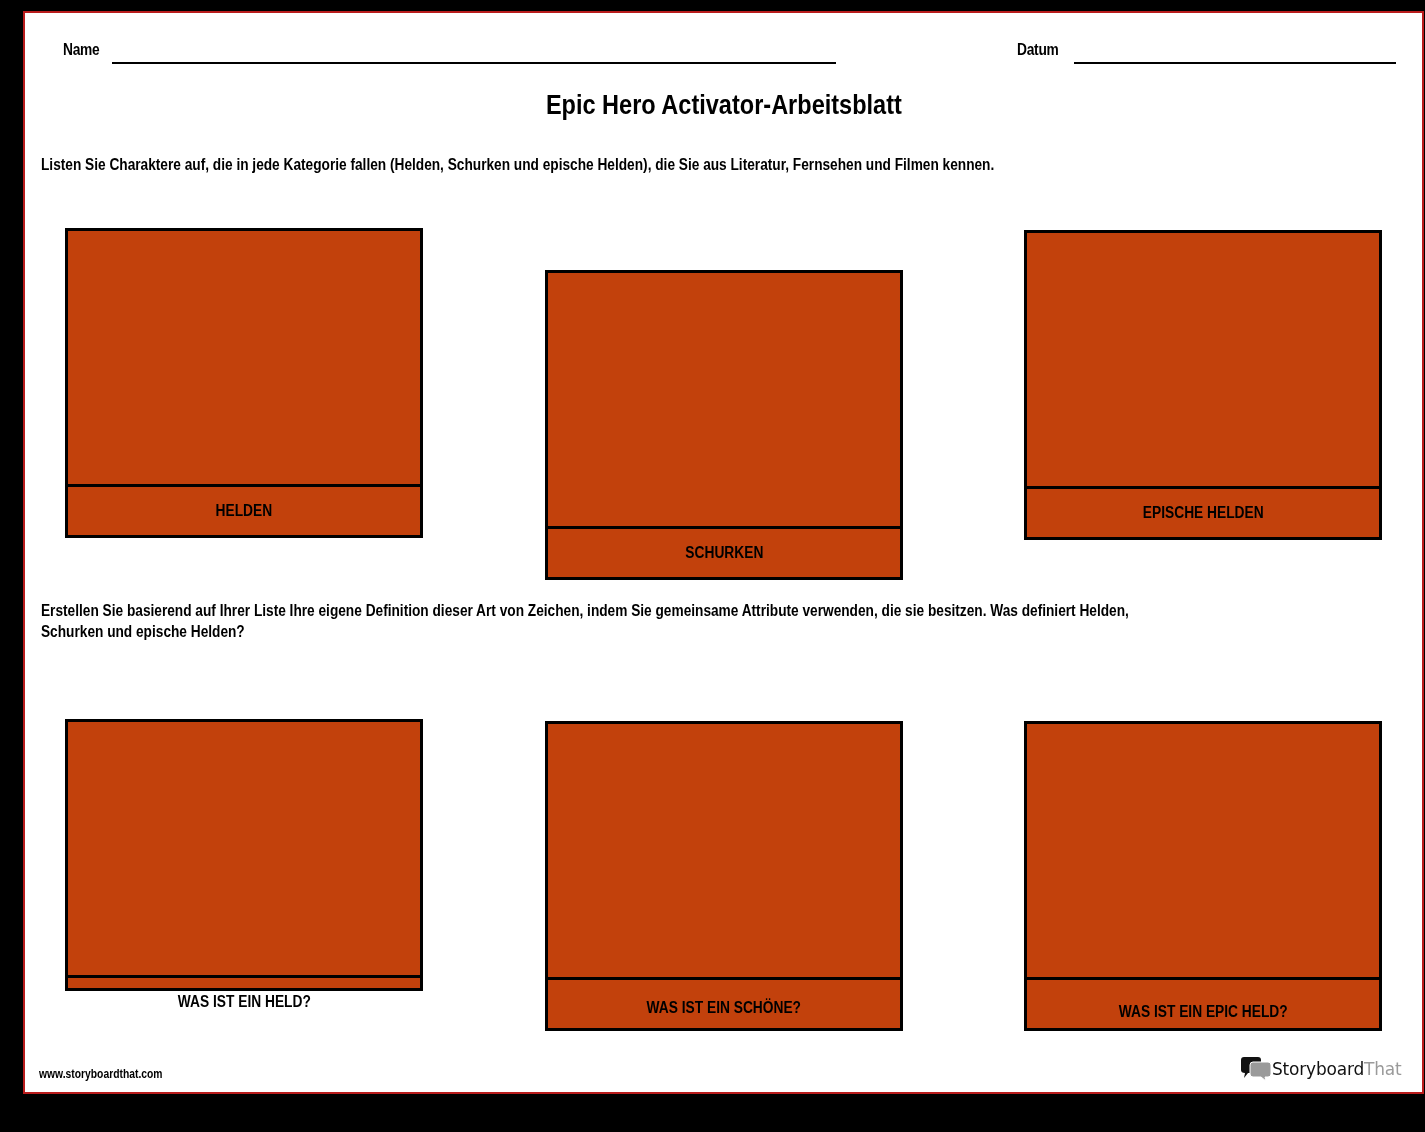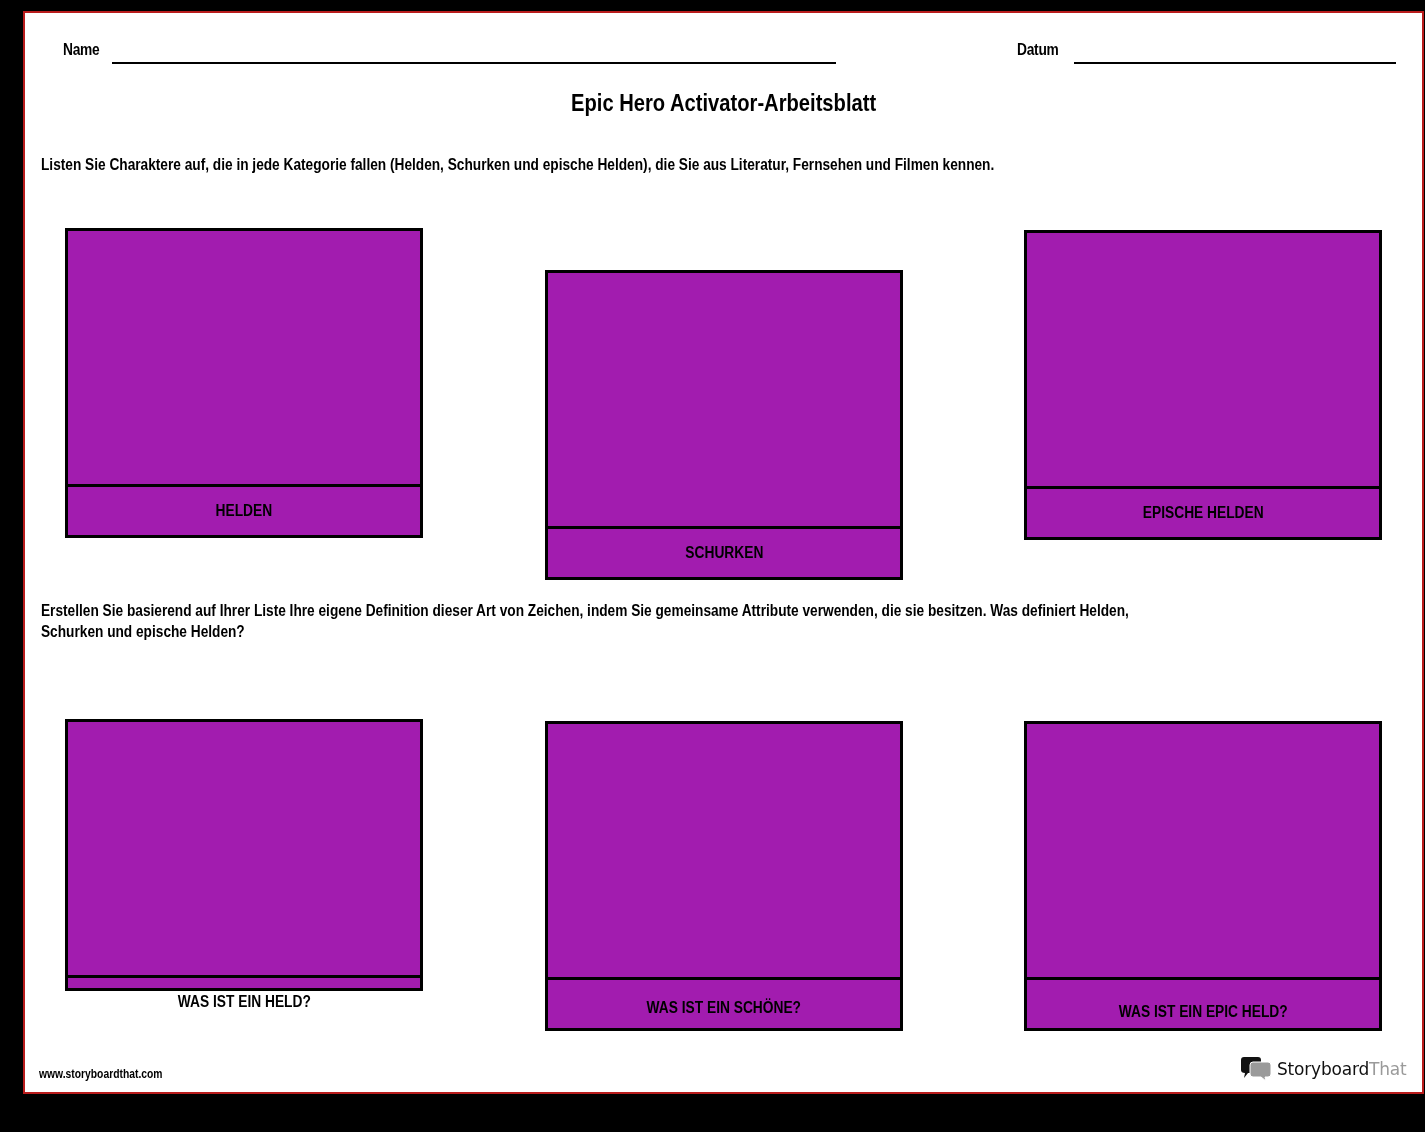--- a/index.html
+++ b/index.html
@@ -34,21 +34,21 @@
       position: absolute;
       height: 2px;
       background: #000;
     }
 
     .title {
       position: absolute;
       left: 0; right: 0;
       top: 76px;
       text-align: center;
-      font-size: 24px;
+      font-size: 28px;
       font-weight: bold;
     }
     .title span {
       display: inline-block;
       transform: scaleX(0.84);
     }
 
     .instruction {
       position: absolute;
       left: 16px;
@@ -58,21 +58,21 @@
       transform: scaleX(0.855);
       transform-origin: left top;
       white-space: nowrap;
     }
 
     
     .box {
       position: absolute;
       width: 358px;
       border: 3px solid #000;
-      background: #a21caf;
+      background: #c2410c;
     }
     .box-area {
       width: 100%;
       border-bottom: 3px solid #000;
     }
     .box-label {
       width: 100%;
       display: flex;
       align-items: center;
       justify-content: center;
@@ -92,21 +92,20 @@
       font-weight: bold;
       transform: scaleX(0.86);
       transform-origin: left center;
     }
     .logo {
       position: absolute;
       left: 1215px;
       top: 1043px;
       display: flex;
       align-items: center;
-      gap: 5px;
     }
     .logo-text {
       font-family: "DejaVu Sans", sans-serif;
       font-size: 17px;
       letter-spacing: -0.2px;
     }
     .logo-text .a { color: #111; }
     .logo-text .b { color: #9a9a9a; }
   </style>
 </head>

